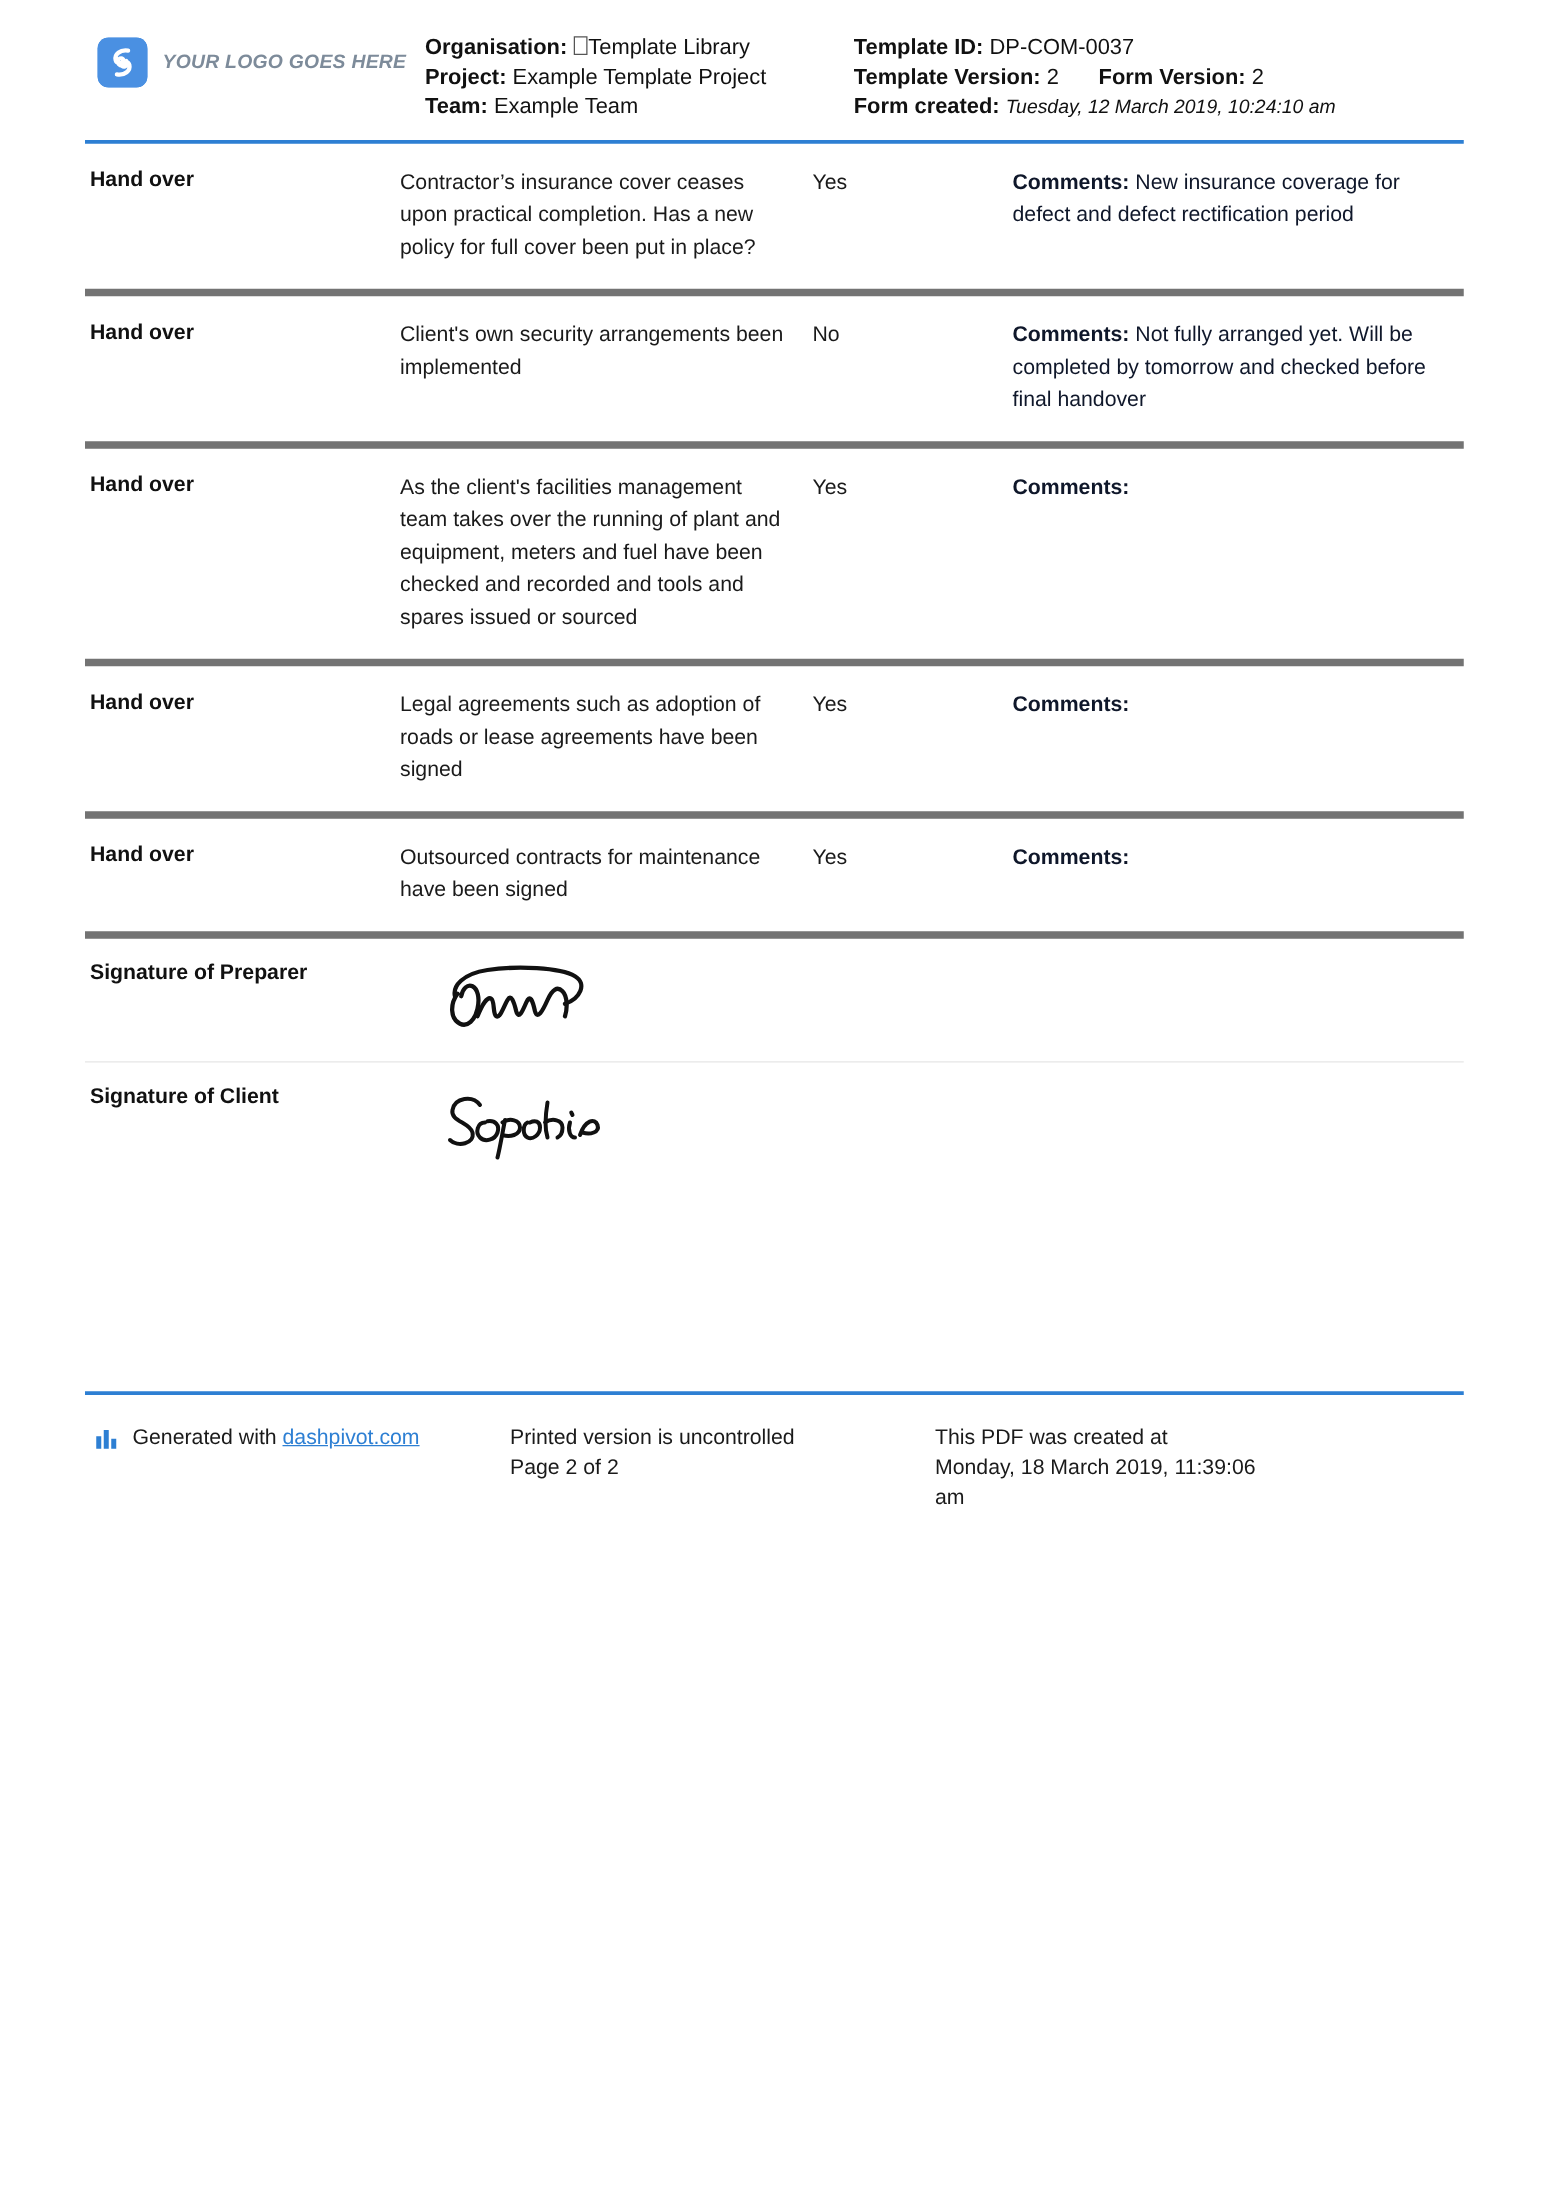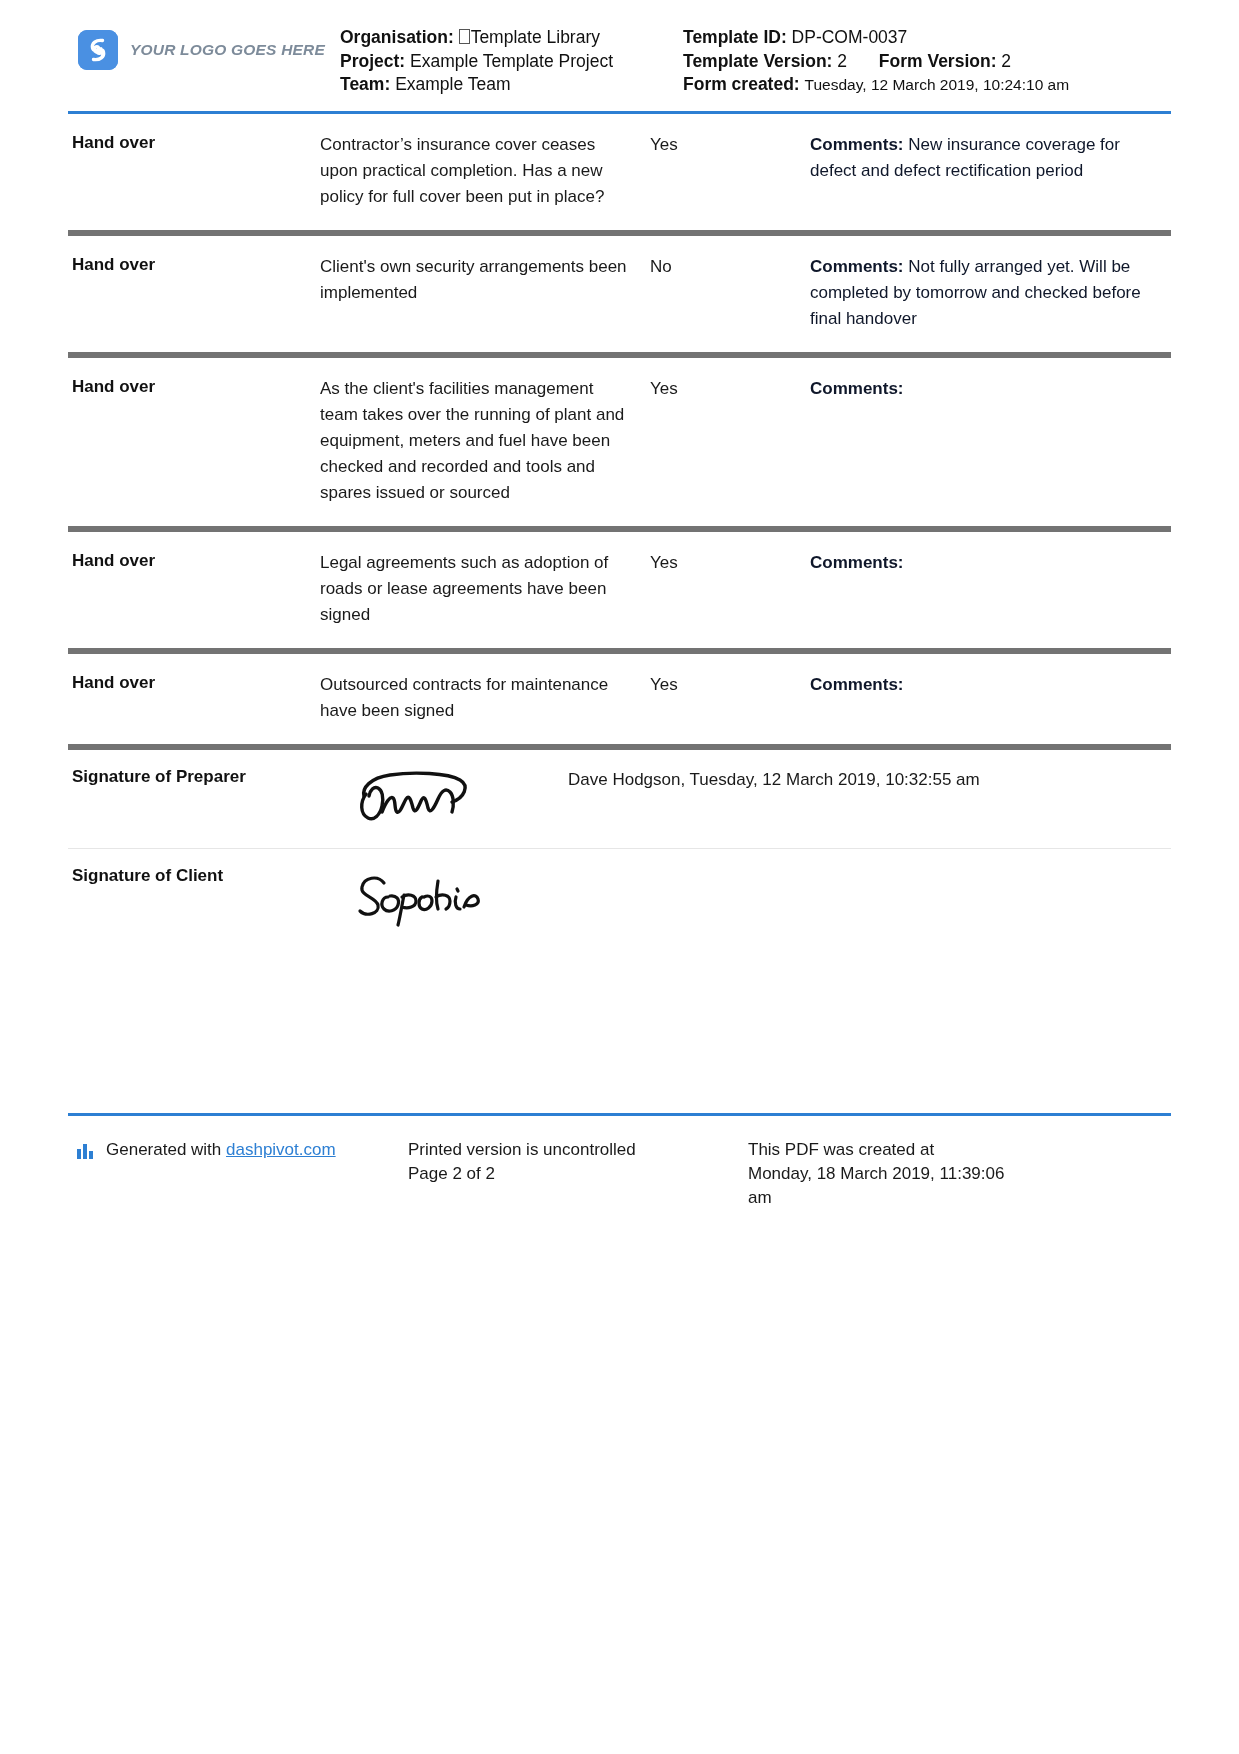--- a/index.html
+++ b/index.html
@@ -68,20 +68,21 @@
   }
   .meta-line {
     font-size: 17.5px;
     line-height: 23.5px;
     color: #111111;
     white-space: nowrap;
   }
   .meta-line b { font-weight: bold; }
   .meta-line .small {
     font-size: 15.5px;
+    font-style: italic;
   }
   .tofu {
     display: inline-block;
     width: 9px;
     height: 13px;
     border: 1px solid #555;
     vertical-align: -1px;
     margin-right: 1px;
   }
   .gap-inline { display: inline-block; width: 22px; }
@@ -341,21 +342,20 @@
       <div class="sig-image">
         <svg width="140" height="58" viewBox="0 0 140 58">
           <path d="M8 28 C6 20 14 10 34 7 C58 3.5 92 5 104 12 C114 18 108 30 96 34" fill="none" stroke="#111" stroke-width="3.4" stroke-linecap="round"></path>
           <path d="M10 26 C4 34 4 46 12 50 C18 53 24 47 26 38 C28 29 26 22 22 20
                    C18 18 14 22 13 28" fill="none" stroke="#111" stroke-width="3.4" stroke-linecap="round"></path>
           <path d="M26 44 C30 34 34 28 37 30 C40 32 38 42 41 44 C44 46 47 36 50 31
                    C53 26 55 32 57 40 C59 47 62 40 65 33 C68 26 70 31 72 40
                    C74 47 78 40 82 31 C86 22 90 20 94 24 C98 28 98 38 96 44" fill="none" stroke="#111" stroke-width="3.4" stroke-linecap="round" stroke-linejoin="round"></path>
         </svg>
       </div>
-      <div class="sig-name">Dave Hodgson, Tuesday, 12 March 2019, 10:32:55 am</div>
     </div>
 
     <div class="sig-row" style="border-bottom:none;">
       <div class="sig-label">Signature of Client</div>
       <div class="sig-image">
         <svg width="140" height="62" viewBox="0 0 140 62">
           <path d="M28 16 C22 8 8 10 6 20 C4 29 20 30 22 38 C24 47 10 50 4 44" fill="none" stroke="#111" stroke-width="3.2" stroke-linecap="round"></path>
           <path d="M32 30 C26 30 24 38 28 42 C32 46 40 44 42 38 C44 32 40 28 34 29" fill="none" stroke="#111" stroke-width="3.2" stroke-linecap="round"></path>
           <path d="M48 28 C46 38 44 50 42 58 M46 30 C52 26 60 28 60 34 C60 40 52 42 46 40" fill="none" stroke="#111" stroke-width="3.2" stroke-linecap="round"></path>
           <path d="M66 30 C62 32 62 40 66 42 C70 44 76 40 76 34 C76 29 72 28 68 30" fill="none" stroke="#111" stroke-width="3.2" stroke-linecap="round"></path>

